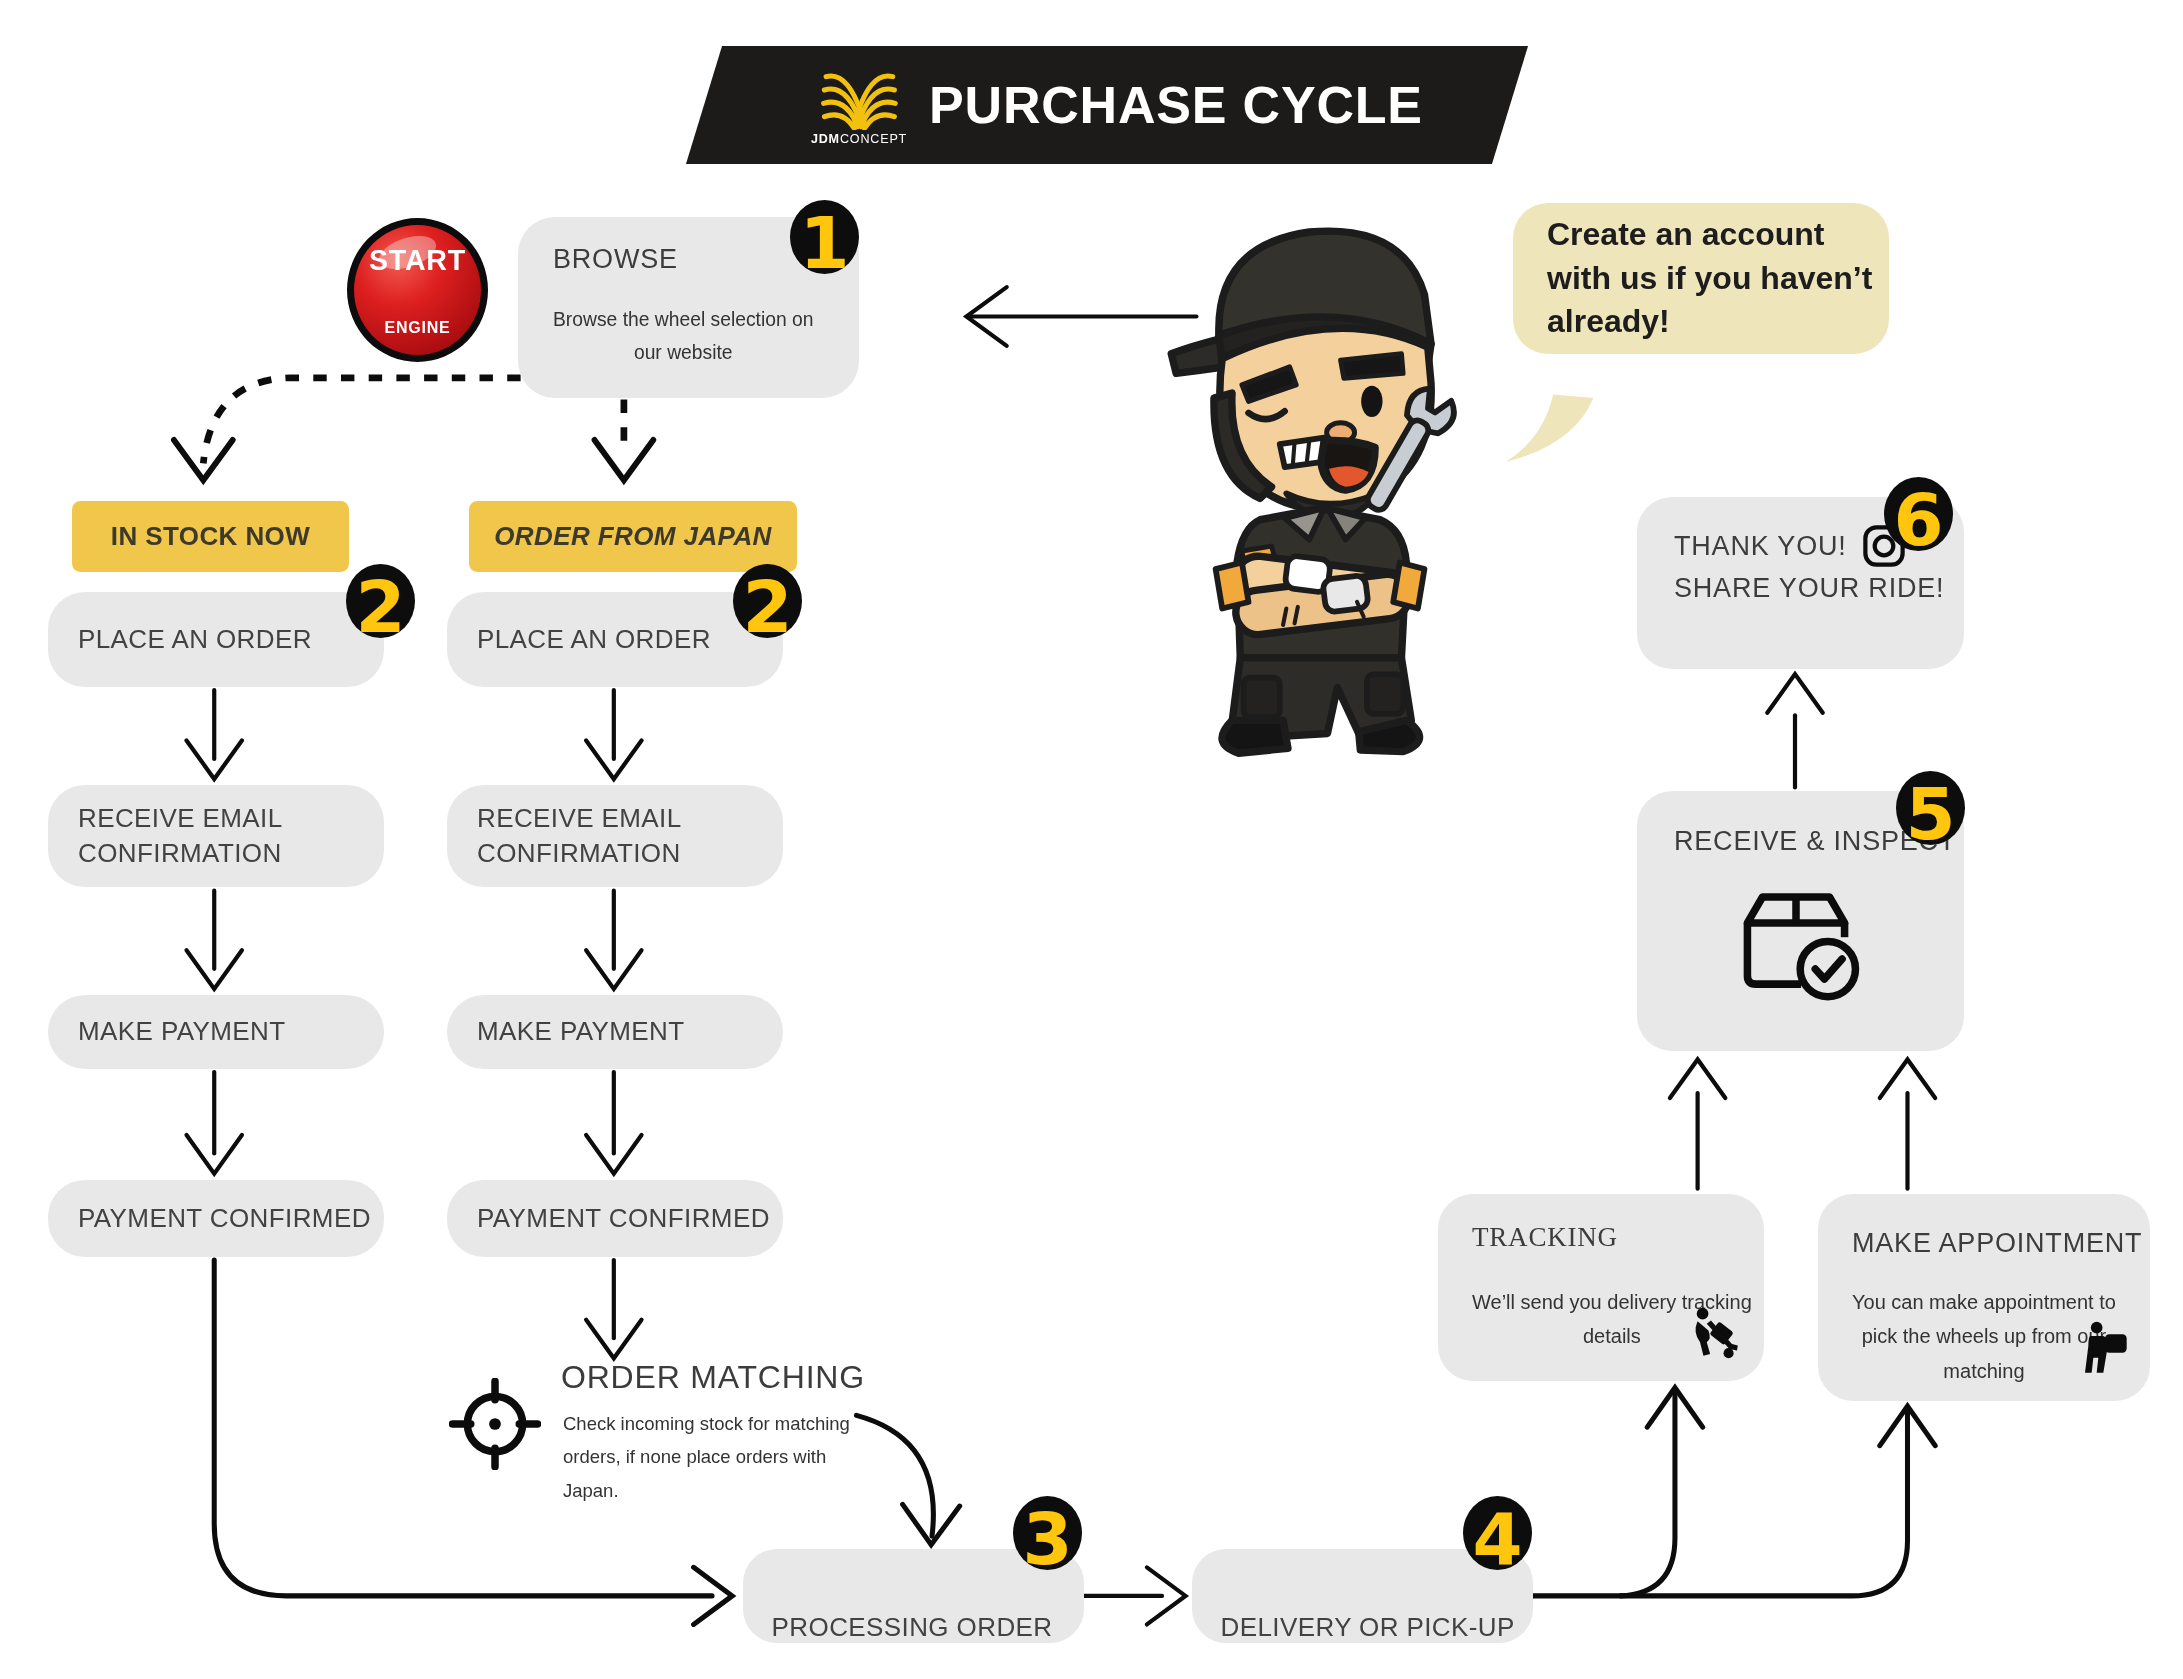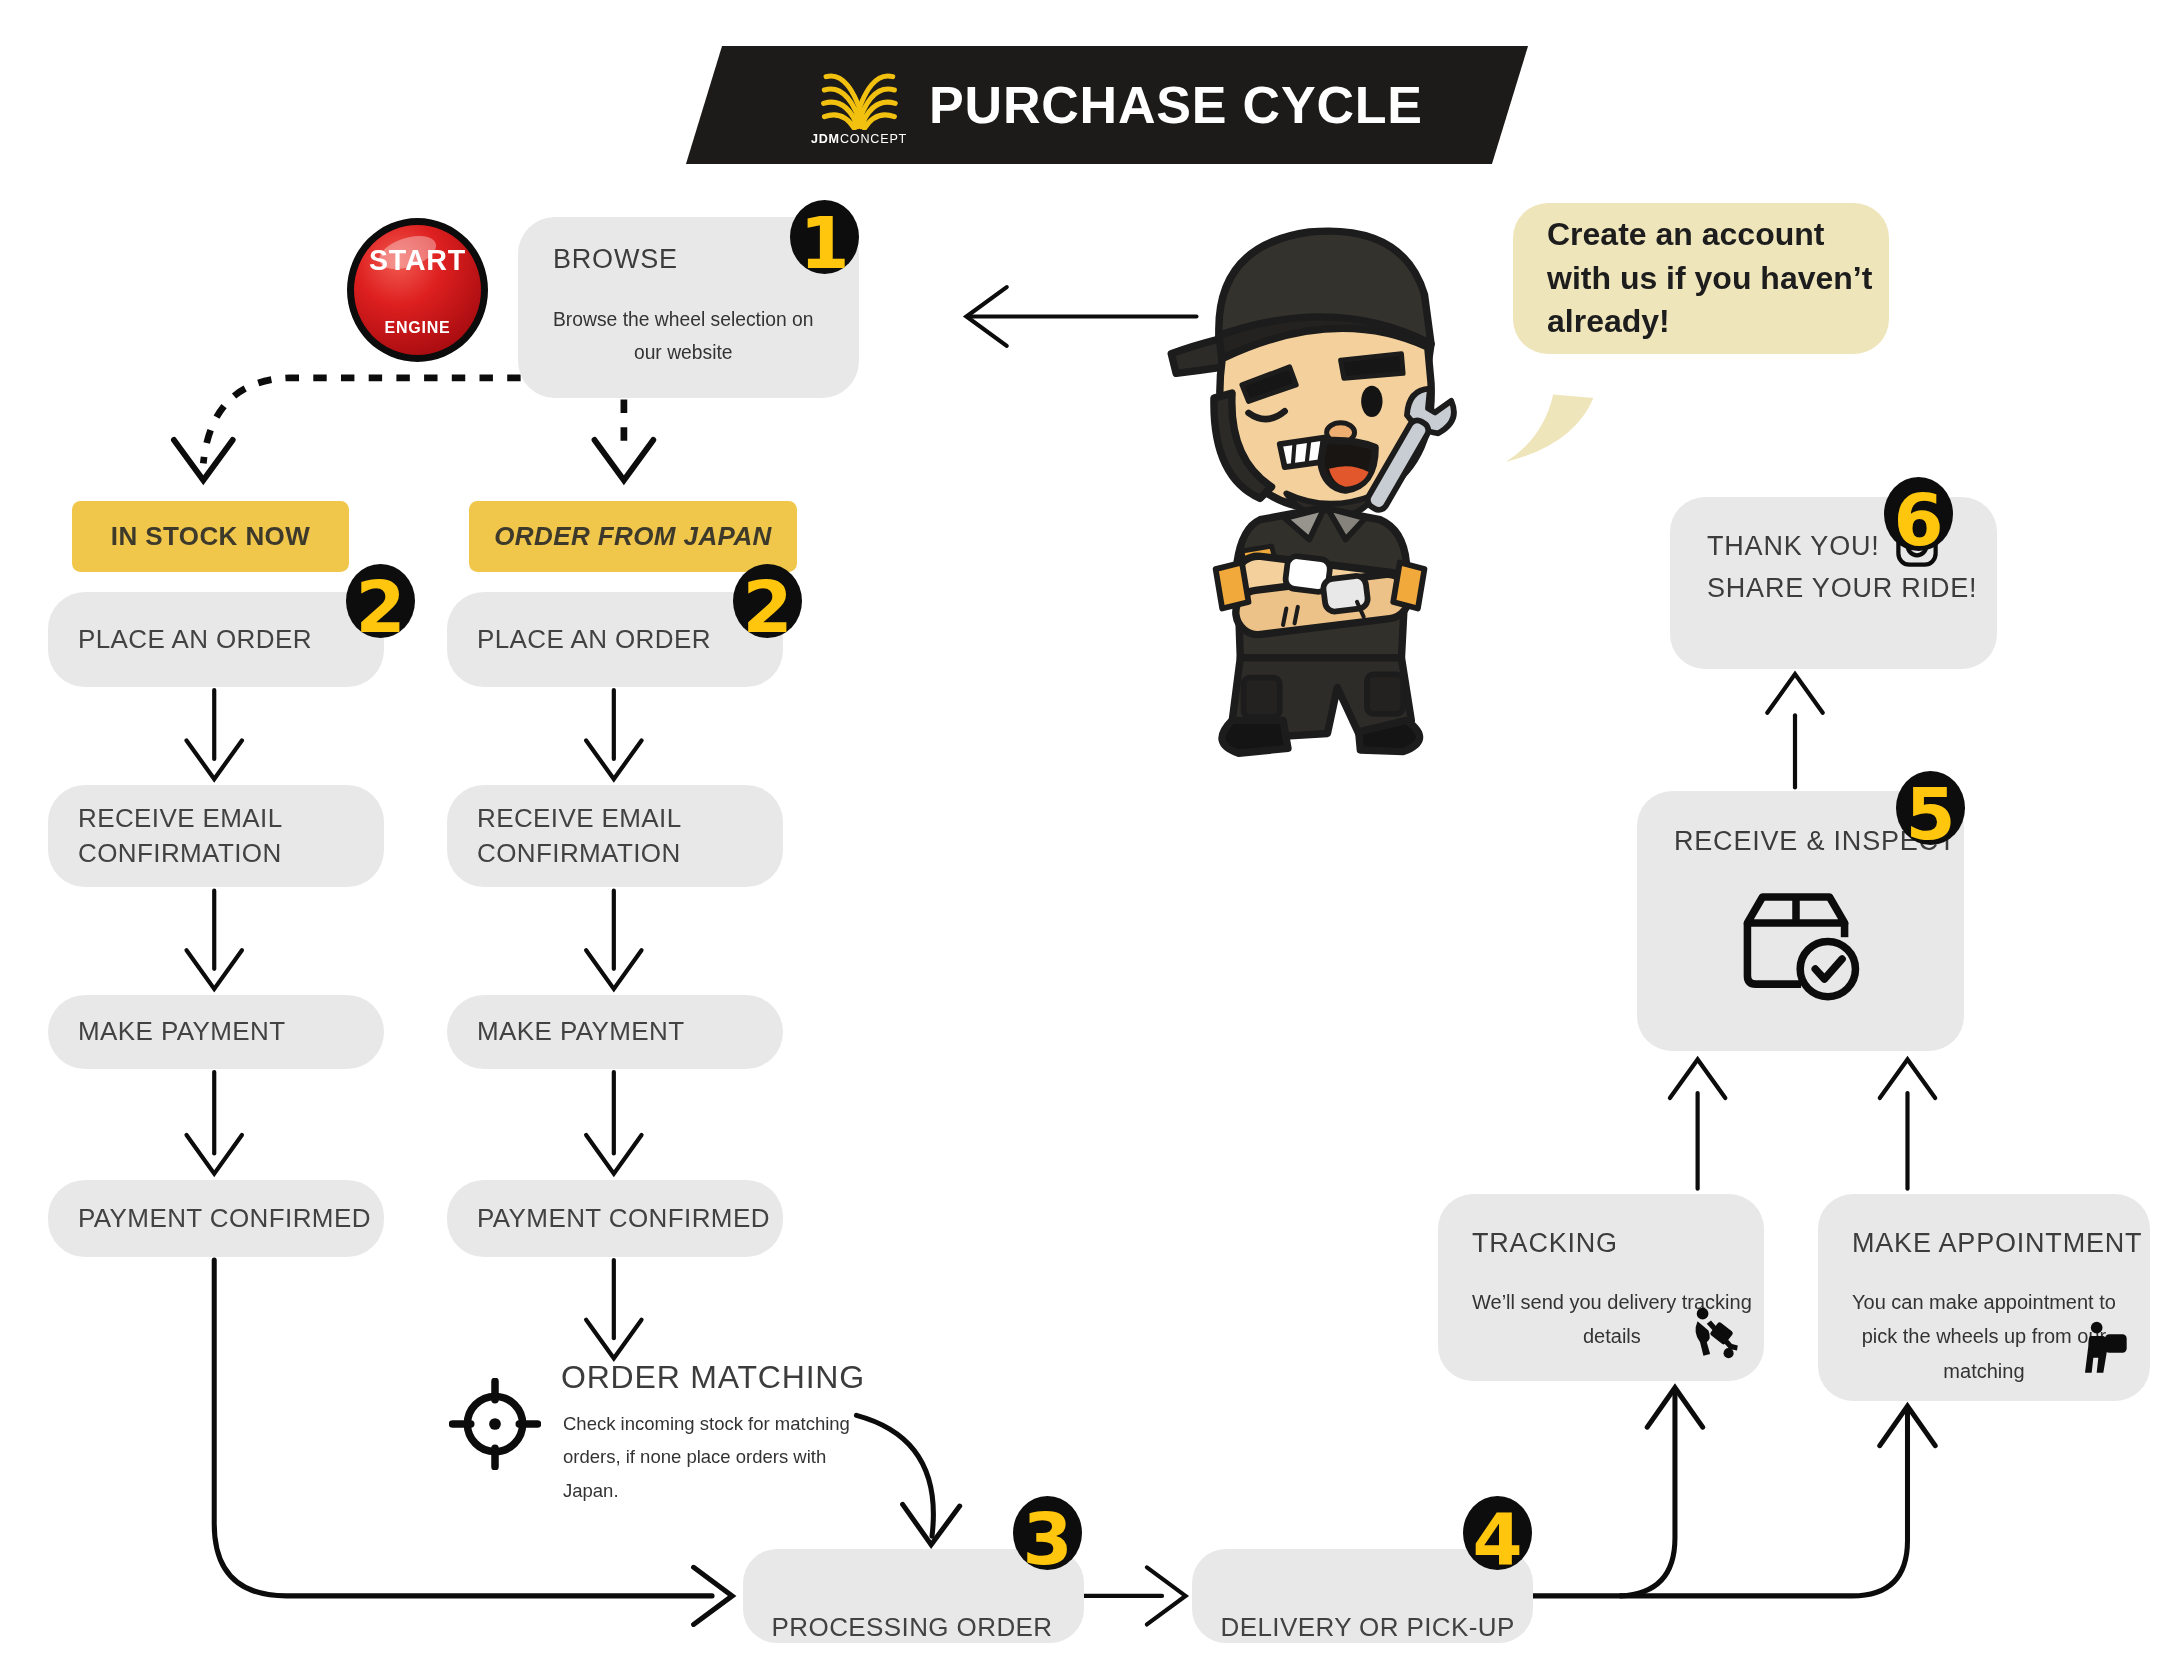--- a/index.html
+++ b/index.html
@@ -254,21 +254,21 @@
     </div>
 
   <div class="gbox z2 center-label" style="left:1192px;top:1549px;width:341px;height:94px;border-radius:34px;">
     <span>DELIVERY OR PICK-UP</span>
     </div>
   <div class="badge" style="left:1463px;top:1496px;">
       <span>4</span>
     </div>
 
   <div class="gbox z2" style="left:1438px;top:1194px;width:326px;height:187px;border-radius:35px;">
-    <div class="boxtitle" style="position:absolute;left:34px;top:34px;">TRACKING</div>
+    <div class="boxtitle" style="position:absolute;left:34px;top:28px;font-family:Liberation Serif, serif;">TRACKING</div>
     <div class="boxbody" style="position:absolute;left:34px;top:91px;font-size:20px;">We’ll send you delivery tracking
 details</div>
     <svg style="position:absolute;right:22px;bottom:22px;" width="52" height="52" viewBox="0 0 62 62" fill="#0c0c0c">
       <circle cx="15" cy="8" r="7"></circle>
       <path d="M9 17 Q3 30 12 42 L16 58 L24 56 L20 42 Q26 38 22 28 Z"></path>
       <rect x="27" y="22" width="22" height="19" rx="3" transform="rotate(38 38 31)"></rect>
       <path d="M20 20 L47 50 L56 52 L57 46 L50 44 L25 16 Z"></path>
       <circle cx="46" cy="55" r="6"></circle>
     </svg>
   </div>
@@ -293,21 +293,21 @@
       <path d="M22 45 L22 108 Q22 118 32 118 L86 118"></path>
       <path d="M138 45 L138 62"></path>
       <circle cx="118" cy="100" r="33" fill="#E9E8E8"></circle>
       <path d="M103 100 L114 112 L135 88" stroke-linecap="round"></path>
     </svg>
   </div>
   <div class="badge" style="left:1896px;top:771px;">
       <span>5</span>
     </div>
 
-  <div class="gbox z2" style="left:1637px;top:497px;width:327px;height:172px;border-radius:35px;margin-left:33px;">
+  <div class="gbox z2" style="left:1637px;top:497px;width:327px;height:172px;border-radius:35px;">
     <div style="position:absolute;left:37px;top:27px;display:flex;align-items:center;gap:15px;">
       <span class="boxtitle" style="white-space:nowrap;">THANK YOU!</span>
       <svg width="44" height="44" viewBox="0 0 52 52" fill="none" stroke="#0c0c0c" stroke-width="5">
         <rect x="4" y="4" width="44" height="44" rx="13"></rect>
         <circle cx="26" cy="26" r="11"></circle>
         <circle cx="39" cy="13" r="3.5" fill="#0c0c0c" stroke="none"></circle>
       </svg>
     </div>
     <div class="boxtitle" style="position:absolute;left:37px;top:76px;white-space:nowrap;">SHARE YOUR RIDE!</div>
   </div>

